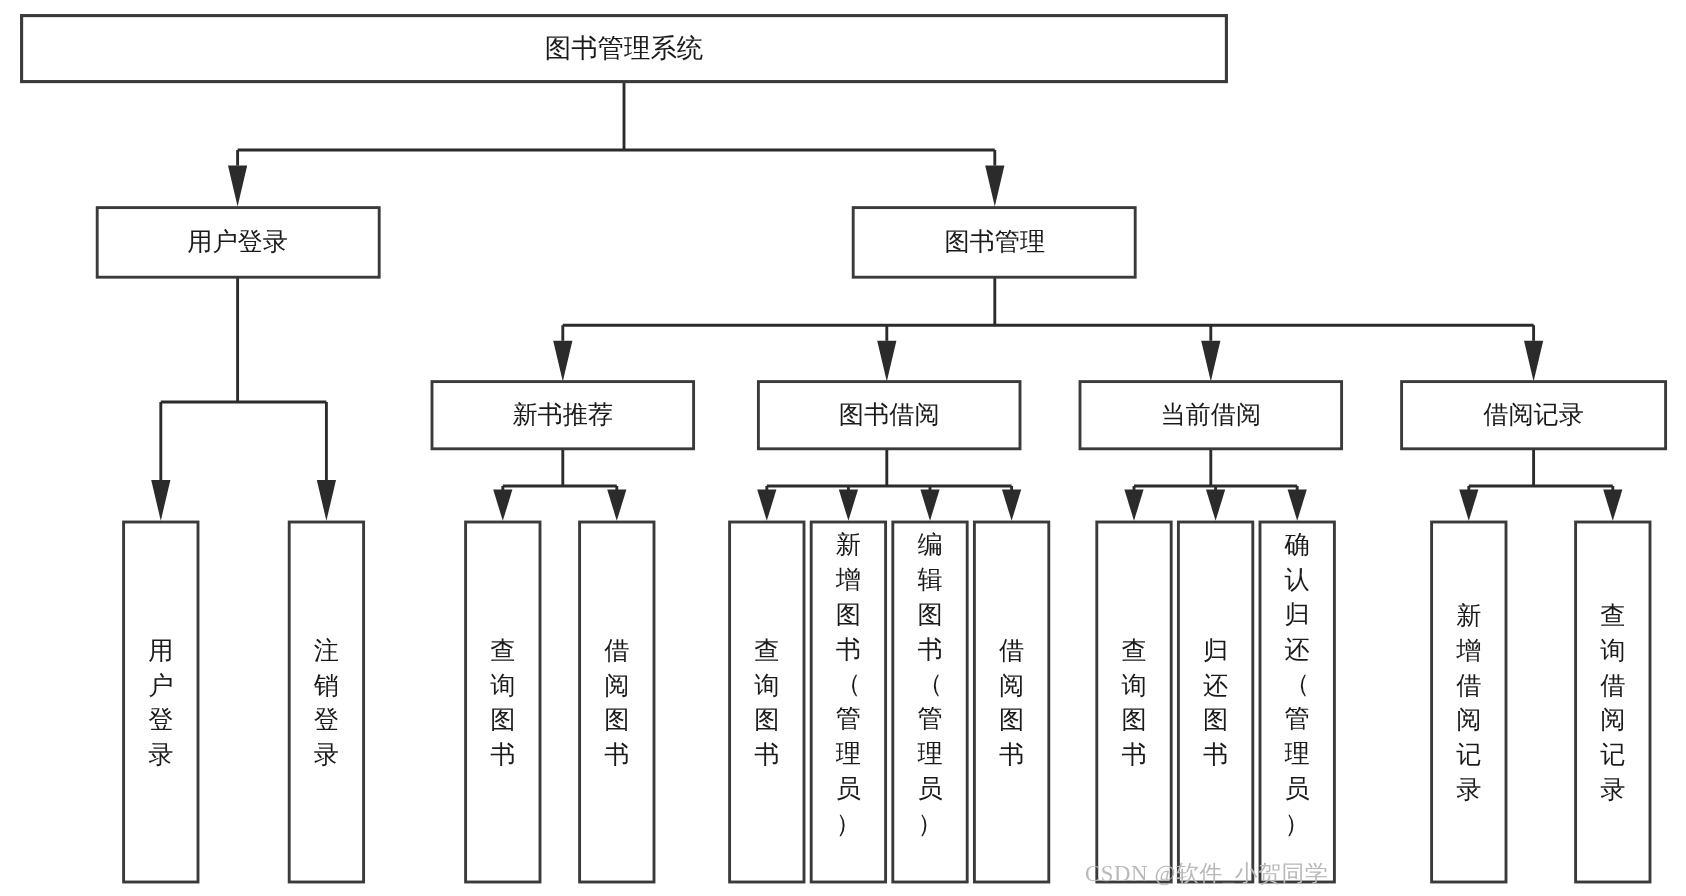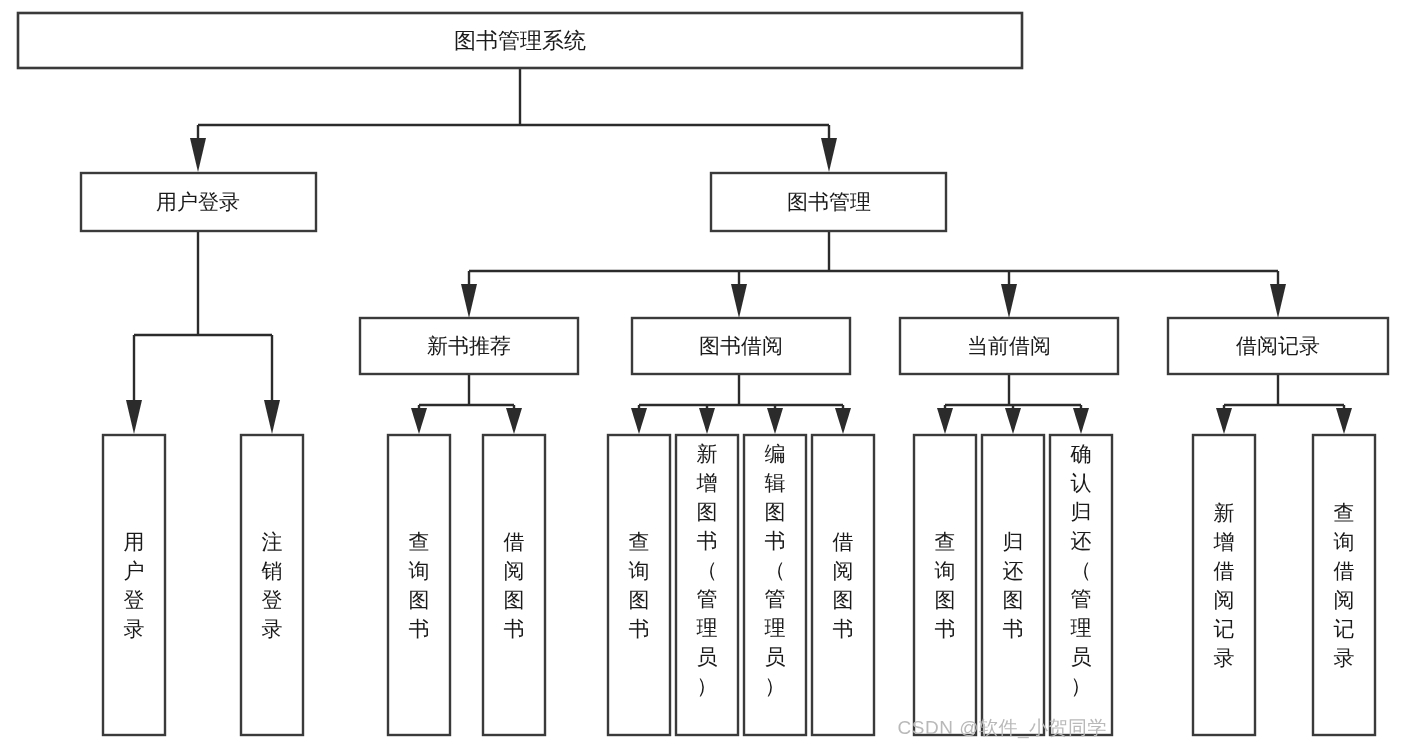--- a/index.html
+++ b/index.html
@@ -60,21 +60,21 @@
   .vlabel {
     font-family: "Liberation Sans", "DejaVu Sans", sans-serif;
     fill: #1a1a1a;
     font-size: 21px;
     text-anchor: middle;
   }
   .watermark {
     position: absolute;
     right: 8px;
     bottom: 6px;
-    font-family: Liberation Sans, sans-serif;
+    font-family: Liberation Serif, serif;
     font-size: 19px;
     color: #b9b9b9;
     white-space: nowrap;
     letter-spacing: 0.5px;
     pointer-events: none;
   }
 </style>
 </head>
 <body>
 

